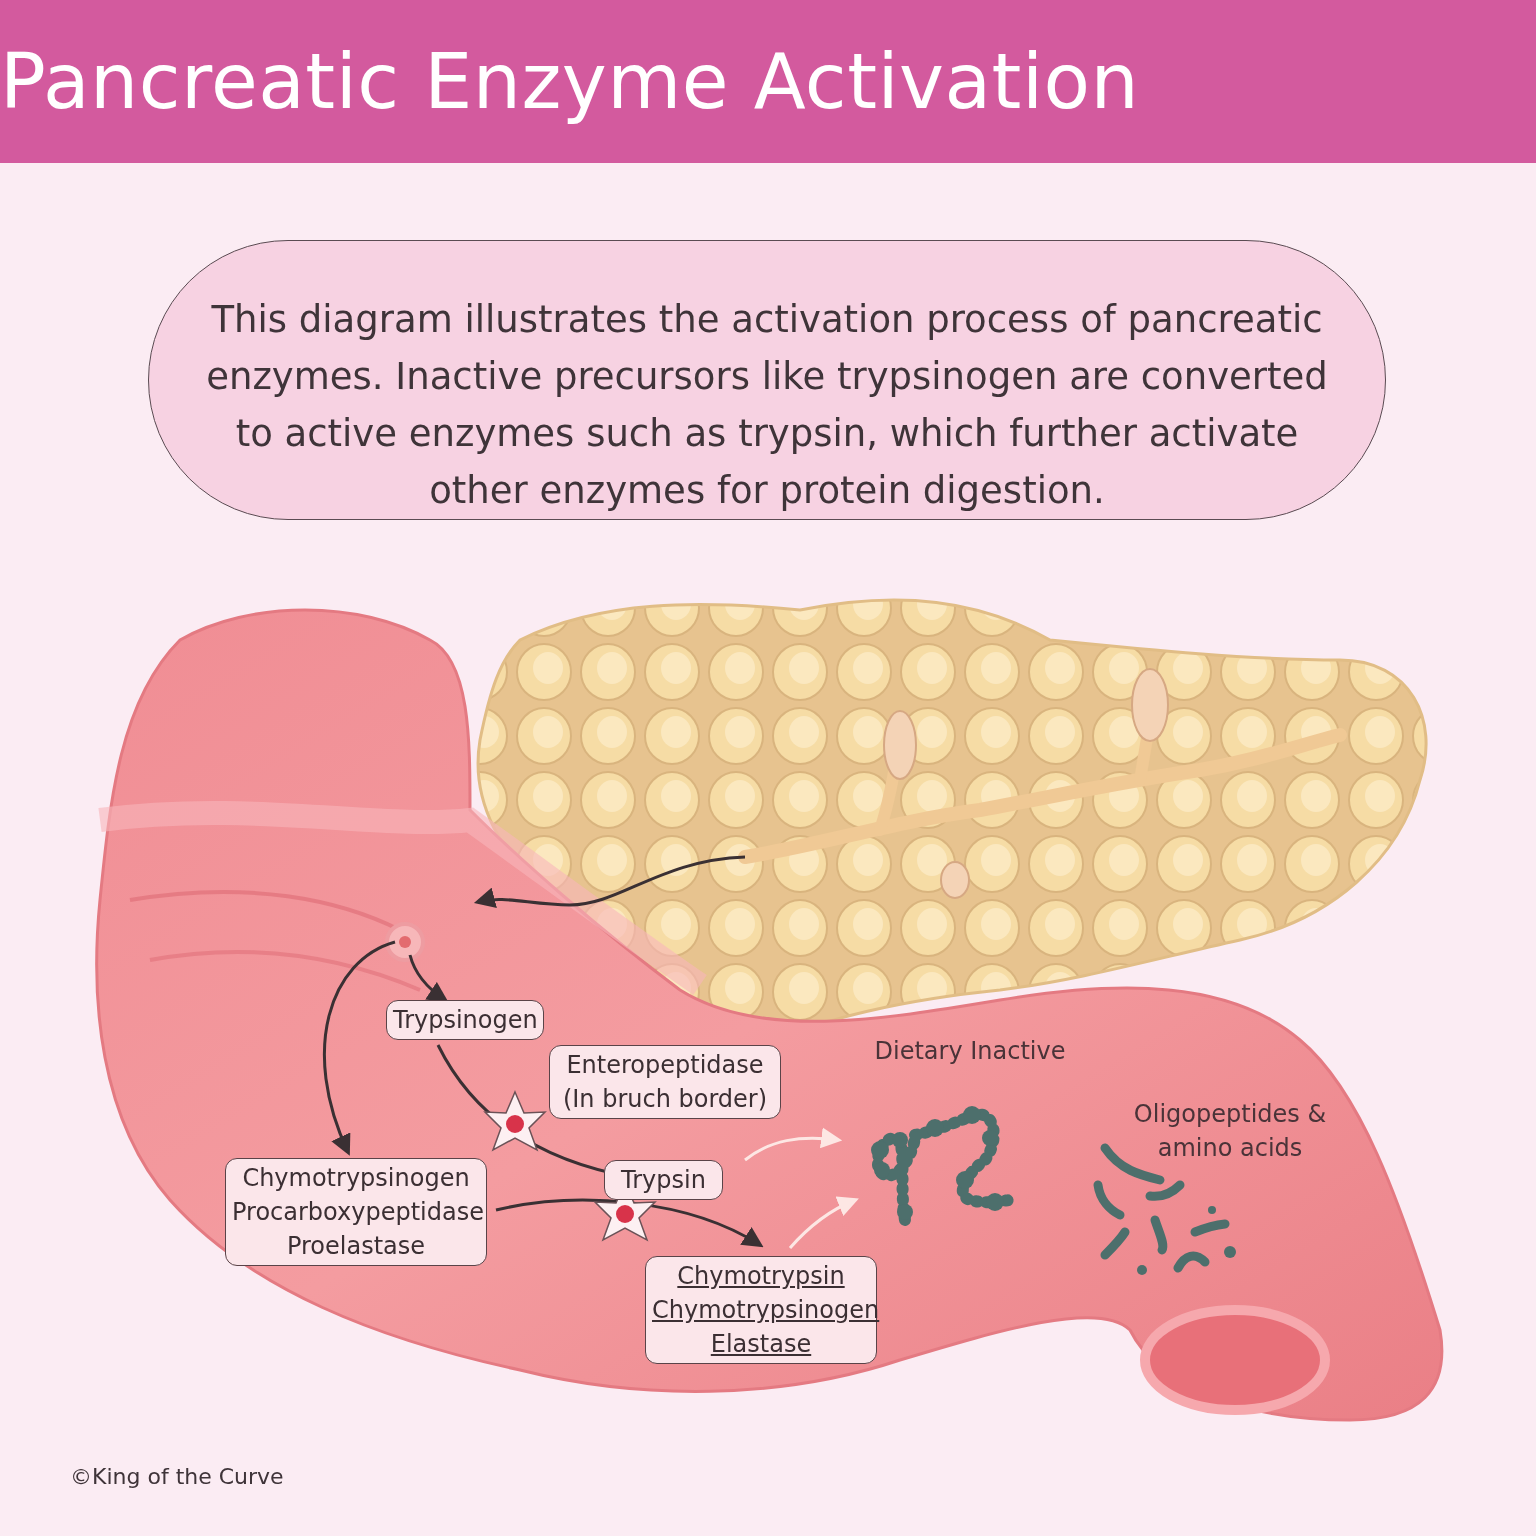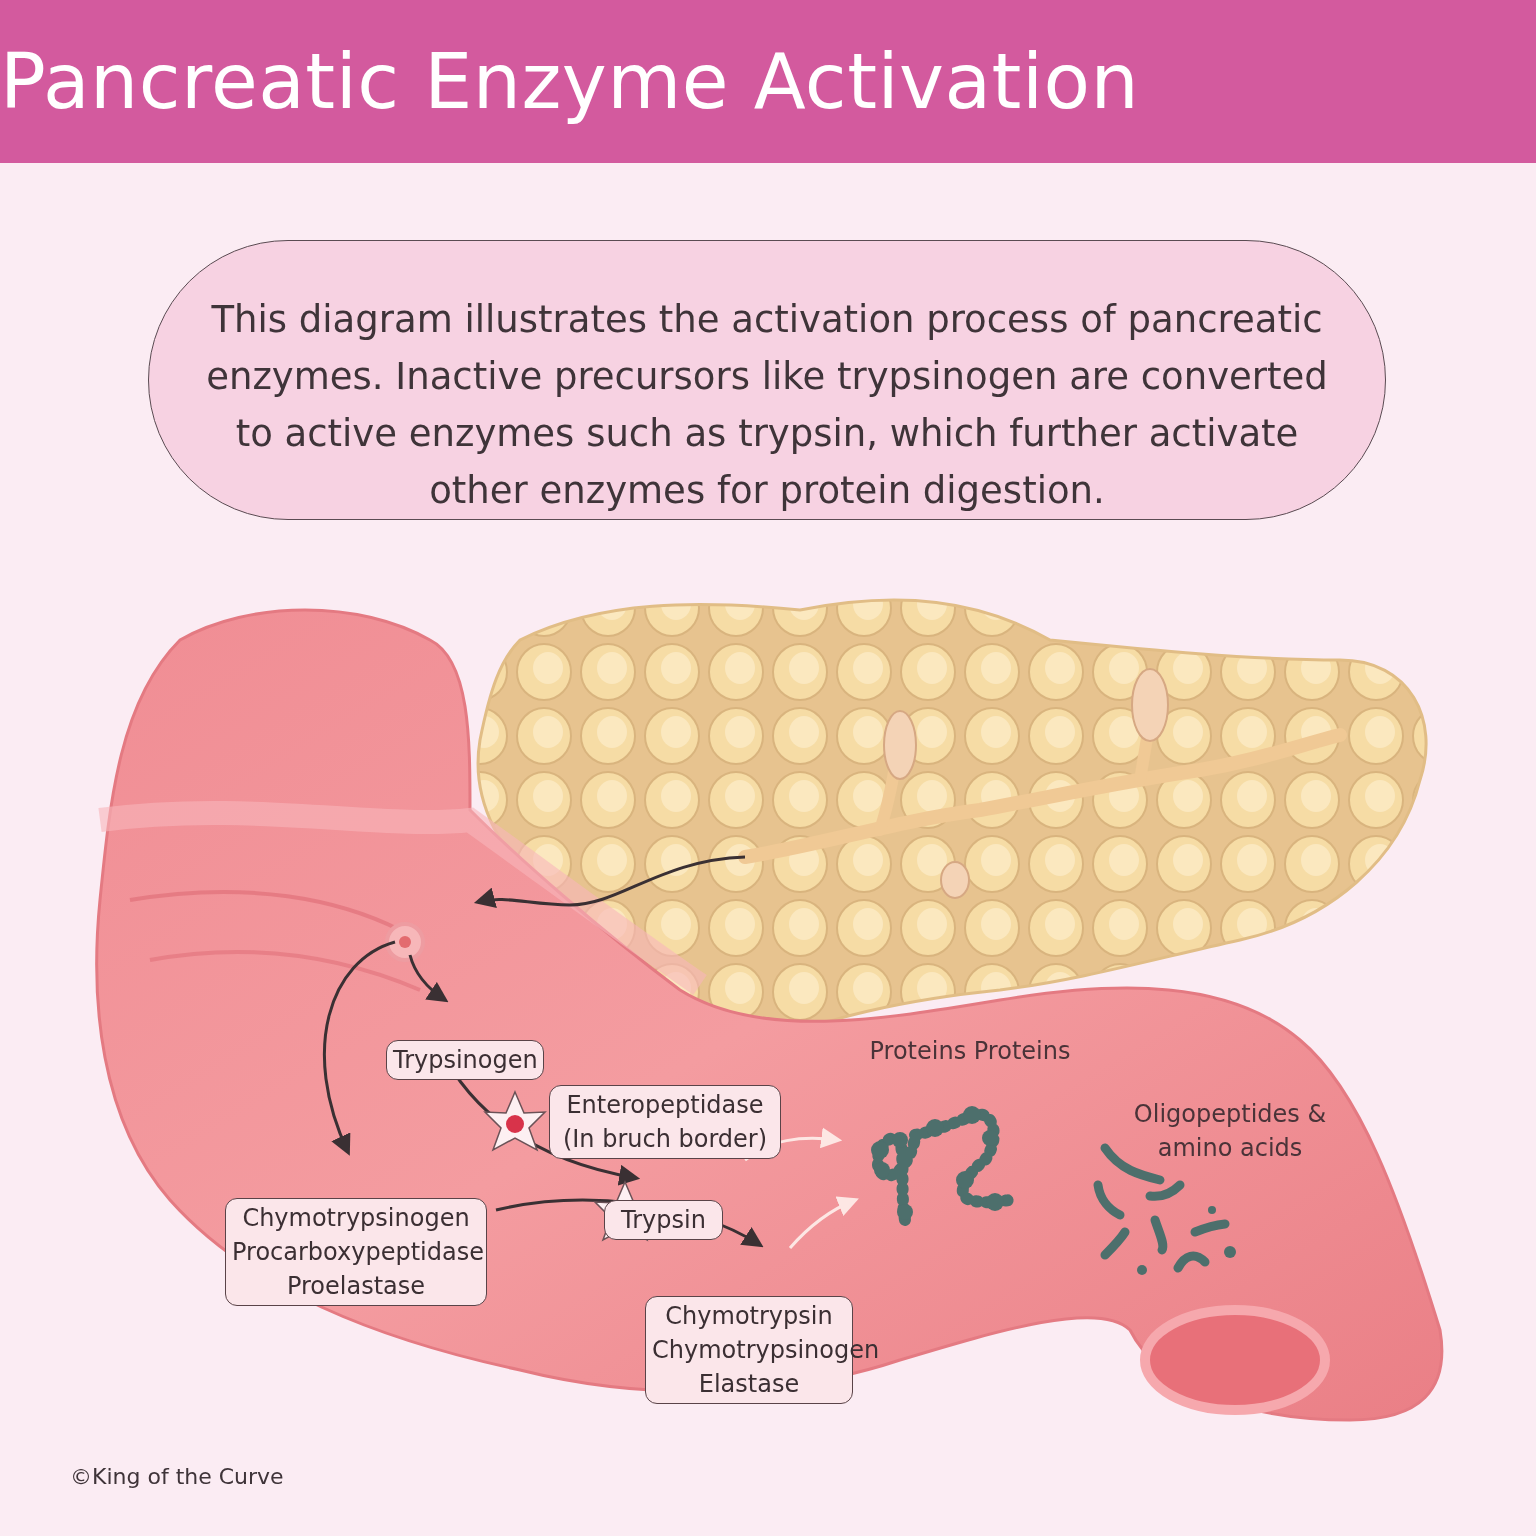--- a/index.html
+++ b/index.html
@@ -29,21 +29,20 @@
     margin:0; width:1140px; font-size:37px; line-height:57px; color:#3f3439;
     font-family:"DejaVu Sans", sans-serif;
   }
   .art { position:absolute; left:0; top:560px; width:1536px; height:900px; }
   .label-box {
     position:absolute; box-sizing:border-box;
     background:#fbe6ea; border:1.5px solid #5a4348; border-radius:12px;
     text-align:center; color:#3b2f33;
     font-family:"DejaVu Sans", sans-serif; font-size:24px; line-height:34px;
     padding:2px 6px;
-    margin-top:40px;
   }
   .free-label {
     position:absolute; text-align:center; color:#4a3338;
     font-family:"DejaVu Sans", sans-serif; font-size:24px; line-height:34px;
   }
   .copyright {
     position:absolute; left:70px; top:1464px; font-size:22px; color:#3f3439;
     font-family:"DejaVu Sans", sans-serif;
   }
 </style>
@@ -162,28 +161,28 @@
 <div class="label-box" style="left:604px;top:1160px;width:119px;">
   <span>Trypsin</span>
 </div>
 
 <div class="label-box" style="left:225px;top:1158px;width:262px;">
   <div>Chymotrypsinogen</div>
   <div>Procarboxypeptidase</div>
   <div>Proelastase</div>
 </div>
 
-<div class="label-box" style="left:645px;top:1256px;width:208px;">
+<div class="label-box" style="left:645px;top:1256px;width:232px;text-decoration:underline;">
   <div>Chymotrypsin</div>
   <div>Chymotrypsinogen</div>
   <div>Elastase</div>
 </div>
 
 <div class="free-label" style="left:860px;top:1034px;width:220px;">
-  <span>Proteins Proteins</span>
+  <span>Dietary Inactive</span>
 </div>
 
 <div class="free-label" style="left:1120px;top:1097px;width:220px;">
   <div>Oligopeptides &amp;</div>
   <div>amino acids</div>
 </div>
 
 <div class="copyright">©King of the Curve</div>
 
 </body></html>

